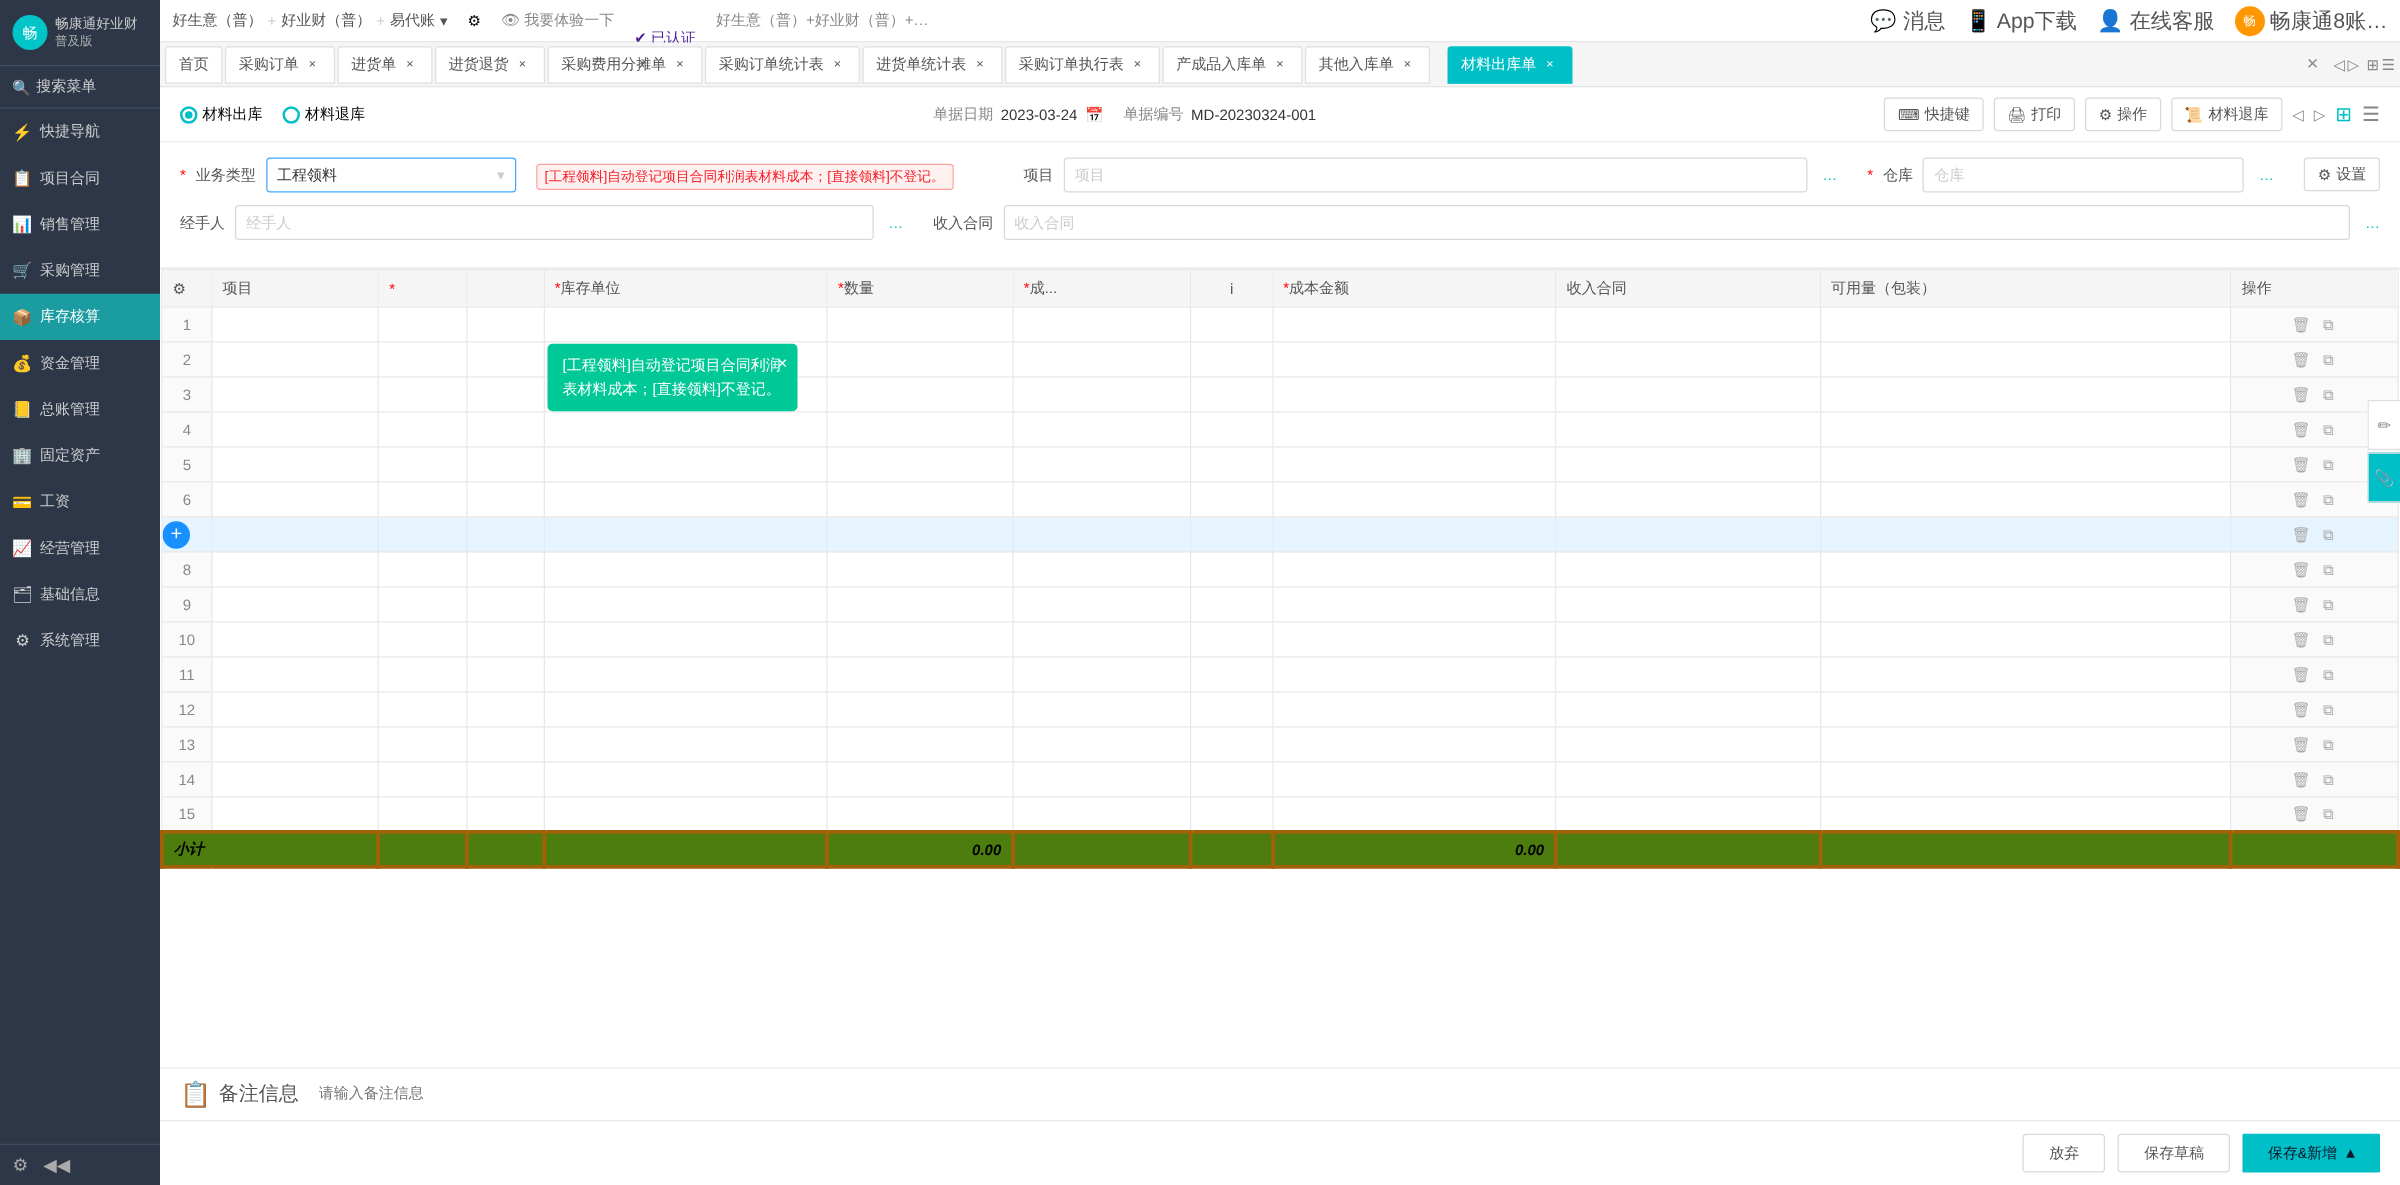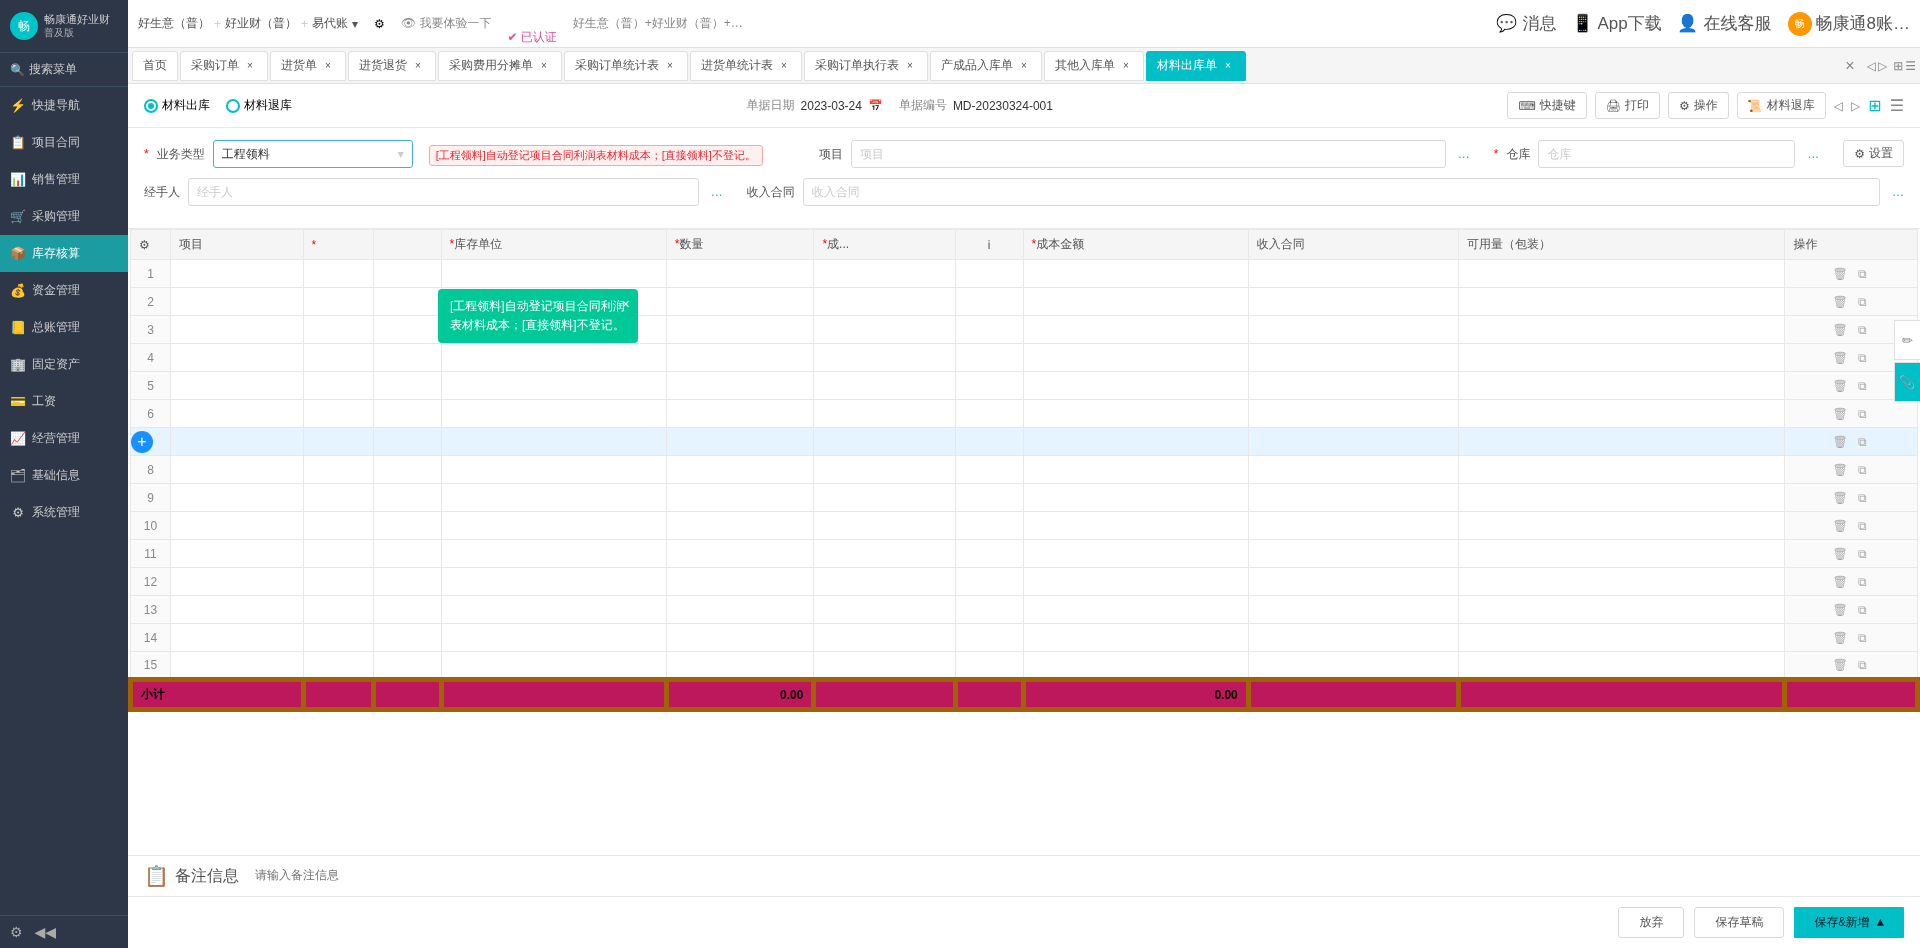--- a/index.html
+++ b/index.html
@@ -15,35 +15,35 @@
     .sidebar-nav-item { padding: 10px 10px; display: flex; align-items: center; gap: 6px; cursor: pointer; color: #ccc; transition: background 0.2s; }
     .sidebar-nav-item.active { background: #1a9ca0; color: #fff; }
     .sidebar-nav-item .nav-icon { width: 16px; height: 16px; display: flex; align-items: center; justify-content: center; font-size: 13px; }
     .sidebar-bottom { margin-top: auto; padding: 8px 10px; display: flex; gap: 12px; border-top: 1px solid #3d4e63; }
     .sidebar-bottom span { color: #aaa; cursor: pointer; font-size: 14px; }
 
     
     .main { flex: 1; display: flex; flex-direction: column; overflow: hidden; }
 
     
-    .topbar { height: 48px; background: #fff; border-bottom: 1px solid #e0e0e0; display: flex; align-items: center; padding: 0 10px; gap: 16px; }
+    .topbar { height: 34px; background: #fff; border-bottom: 1px solid #e0e0e0; display: flex; align-items: center; padding: 0 10px; gap: 16px; }
     .topbar-links { display: flex; align-items: center; gap: 4px; font-size: 12px; color: #555; }
     .topbar-links a { color: #555; cursor: pointer; }
     .topbar-links .sep { color: #ccc; }
-    .topbar-certified { color: #ec4899; font-size: 12px; display: flex; align-items: center; gap: 2px; margin-top: 27px; }
+    .topbar-certified { color: #4c1d95; font-size: 12px; display: flex; align-items: center; gap: 2px; margin-top: 27px; }
     .topbar-right { margin-left: auto; display: flex; align-items: center; gap: 16px; color: #555; }
     .topbar-right span { cursor: pointer; font-size: 17px; }
     .topbar-user { display: flex; align-items: center; gap: 4px; cursor: pointer; }
     .user-avatar { width: 24px; height: 24px; background: #ff9800; border-radius: 50%; display: flex; align-items: center; justify-content: center; color: #fff; font-size: 10px; }
 
     
     .tabbar { height: 36px; background: #f5f5f5; border-bottom: 1px solid #e0e0e0; display: flex; align-items: center; overflow-x: auto; padding: 0 4px; gap: 2px; }
     .tabbar::-webkit-scrollbar { display: none; }
     .tab { height: 30px; padding: 0 10px; display: flex; align-items: center; gap: 4px; background: #fff; border: 1px solid #e0e0e0; border-radius: 3px 3px 0 0; cursor: pointer; white-space: nowrap; font-size: 12px; color: #555; }
-    .tab.active { background: #00bfc6; color: #fff; border-color: #00bfc6; }
+    .tab.active { background: #00bfc6; color: #fff; border-color: #00bfc6; margin-left: 12px; }
     .tab .tab-close { width: 14px; height: 14px; display: flex; align-items: center; justify-content: center; border-radius: 50%; font-size: 10px; }
     .tab-close-all { margin-left: auto; color: #888; cursor: pointer; padding: 0 6px; font-size: 16px; }
     .tab-nav-arrows { display: flex; gap: 2px; margin-left: 4px; }
     .tab-nav-arrows span { cursor: pointer; color: #888; }
 
     
     .content { flex: 1; overflow: auto; background: #fff; display: flex; flex-direction: column; }
 
     
     .form-header { padding: 8px 16px; background: #fff; border-bottom: 1px solid #e8e8e8; display: flex; align-items: center; justify-content: space-between; }
@@ -78,21 +78,21 @@
     .table-area { flex: 1; overflow: auto; }
     .data-table { width: 100%; border-collapse: collapse; font-size: 12px; }
     .data-table th { background: #f5f5f5; border: 1px solid #e8e8e8; padding: 6px 8px; text-align: left; color: #555; white-space: nowrap; font-weight: normal; position: sticky; top: 0; z-index: 2; }
     .data-table td { border: 1px solid #e8e8e8; padding: 0; height: 28px; }
     .data-table .row-num { color: #888; text-align: center; width: 40px; background: #fafafa; }
     .data-table tr.highlighted td { background: #e6f4ff; }
     .data-table .action-cell { text-align: center; background: #fafafa; }
     .action-icons { display: flex; justify-content: center; gap: 4px; }
     .action-icon { width: 18px; height: 18px; display: flex; align-items: center; justify-content: center; cursor: pointer; color: #aaa; }
     .add-row-btn { width: 22px; height: 22px; background: #1890ff; border-radius: 50%; display: flex; align-items: center; justify-content: center; color: #fff; cursor: pointer; font-size: 16px; }
-    .subtotal-row td { background: #be185d; font-weight: bold; border: 5px solid #a16207; padding: 4px 8px; }
+    .subtotal-row td { background: #4d7c0f; font-weight: bold; border: 3px solid #a16207; padding: 4px 8px; font-style: italic; }
     .gear-col { width: 36px; text-align: center; }
 
     
     .form-footer { padding: 8px 16px; border-top: 1px solid #e8e8e8; }
     .notes-area { display: flex; align-items: flex-start; gap: 8px; }
     .notes-icon { color: #00bfc6; font-size: 20px; }
     .notes-input { flex: 1; border: none; outline: none; color: #aaa; font-size: 12px; padding: 4px 0; }
 
     
     .bottom-bar { padding: 10px 16px; background: #fff; border-top: 1px solid #e8e8e8; display: flex; justify-content: flex-end; gap: 10px; }

